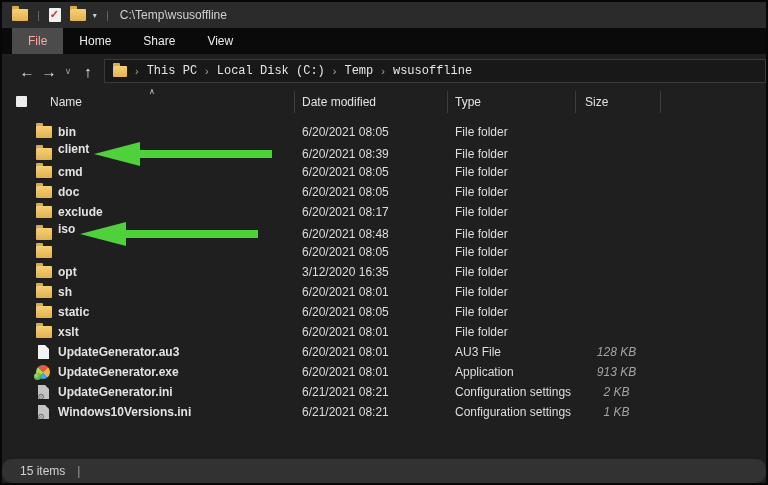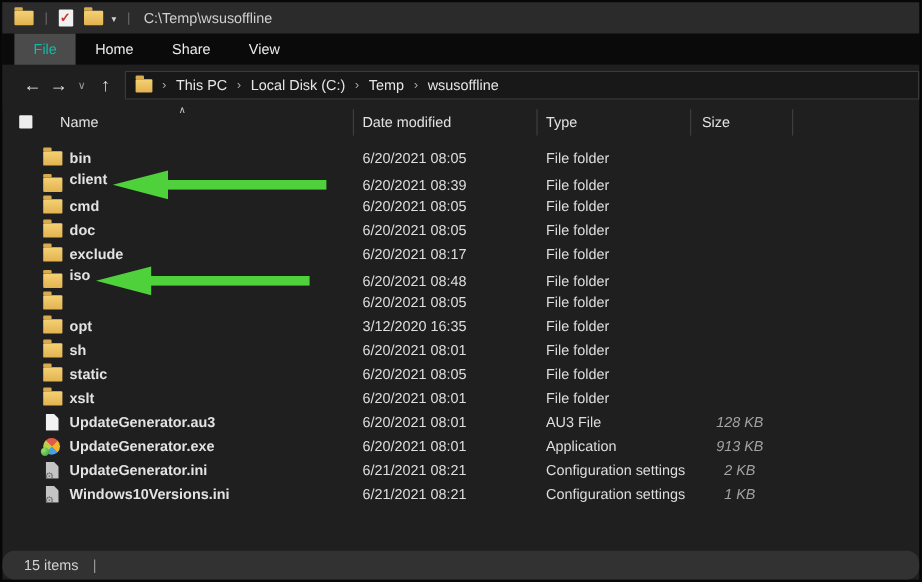--- a/index.html
+++ b/index.html
@@ -19,32 +19,32 @@
     background:#d7ab4e;border-radius:1px 1px 0 0;}
   .icon-folder-shape.small{width:14px;height:11px;}
 
   
   .icon-doc-check{position:relative;width:12px;height:14px;background:#f1f1f1;border-radius:1px;flex:none;}
   .icon-doc-check::after{content:"✓";position:absolute;left:1px;top:0px;color:#c9342a;font-size:11px;font-weight:bold;}
 
   
   .menubar{height:26px;background:#0a0a0a;display:flex;align-items:stretch;padding-left:10px;font-size:12px;}
   .menutab{display:flex;align-items:center;padding:0 16px;color:#ececec;}
-  .menutab.active{background:#4b4b4b;color:#14b8a6;}
+  .menutab.active{background:#4b4b4b;color:#fca5a5;}
 
   
   .navbar{height:34px;background:var(--winbg,#1f1f1f);display:flex;align-items:center;}
   .nav-btn{color:#e4e4e4;font-size:15px;line-height:1;text-align:center;}
   .nav-back{margin-left:14px;width:22px;}
   .nav-fwd{width:22px;}
   .nav-recent{width:16px;font-size:9px;color:#9d9d9d;}
   .nav-up{width:24px;}
   .addressbar{flex:1;height:24px;margin-left:4px;background:#181818;border:1px solid #3a3a3a;
     display:flex;align-items:center;padding-left:8px;gap:8px;box-sizing:border-box;}
-  .crumb{color:#e6e6e6;font-size:12px;}
+  .crumb{color:#e6e6e6;font-size:12px;font-family:Liberation Mono, monospace;}
   .crumb-sep{color:#a8a8a8;font-size:11px;}
 
   
   .colheader{position:relative;height:30px;}
   .colheader .hlabel{position:absolute;top:7px;color:#e2e2e2;font-size:12px;}
   .hdr-checkbox{position:absolute;left:14px;top:8px;width:11px;height:11px;background:#ededed;border-radius:1px;}
   .sort-caret{position:absolute;left:147px;top:-1px;color:#cfcfcf;font-size:8px;}
   .hdiv{position:absolute;top:3px;bottom:5px;width:1px;background:#3e3e3e;}
 
   

